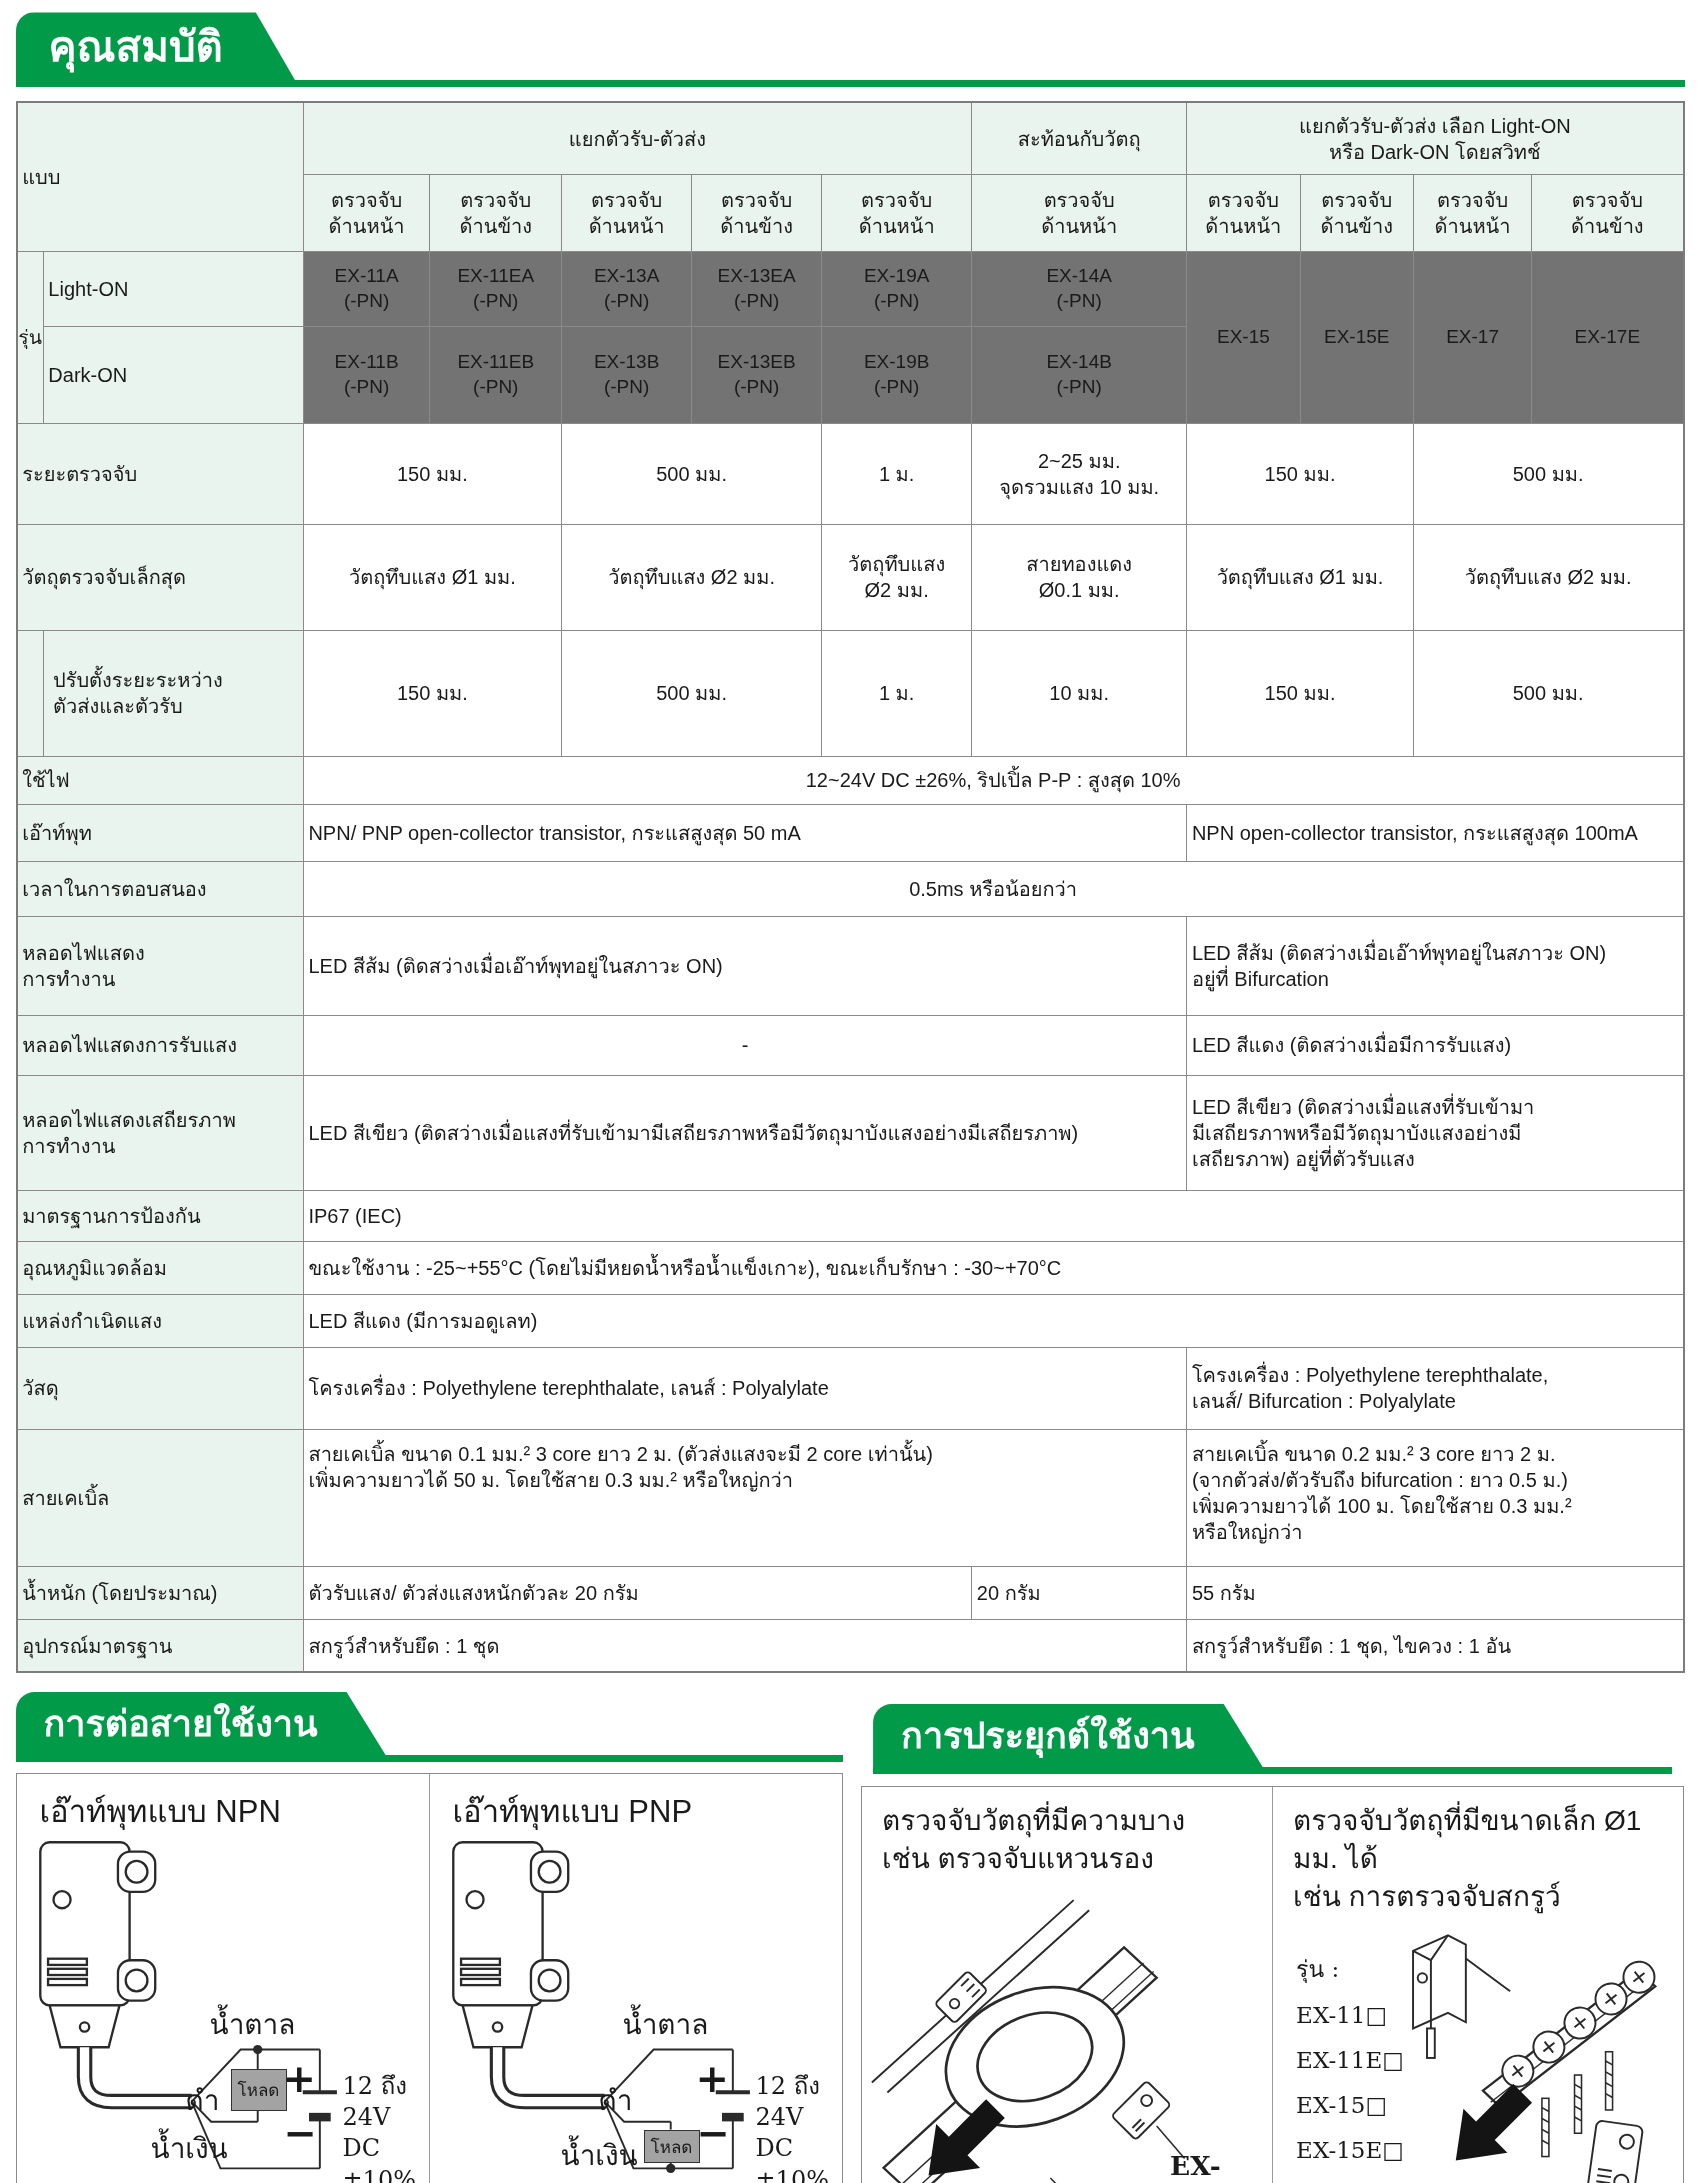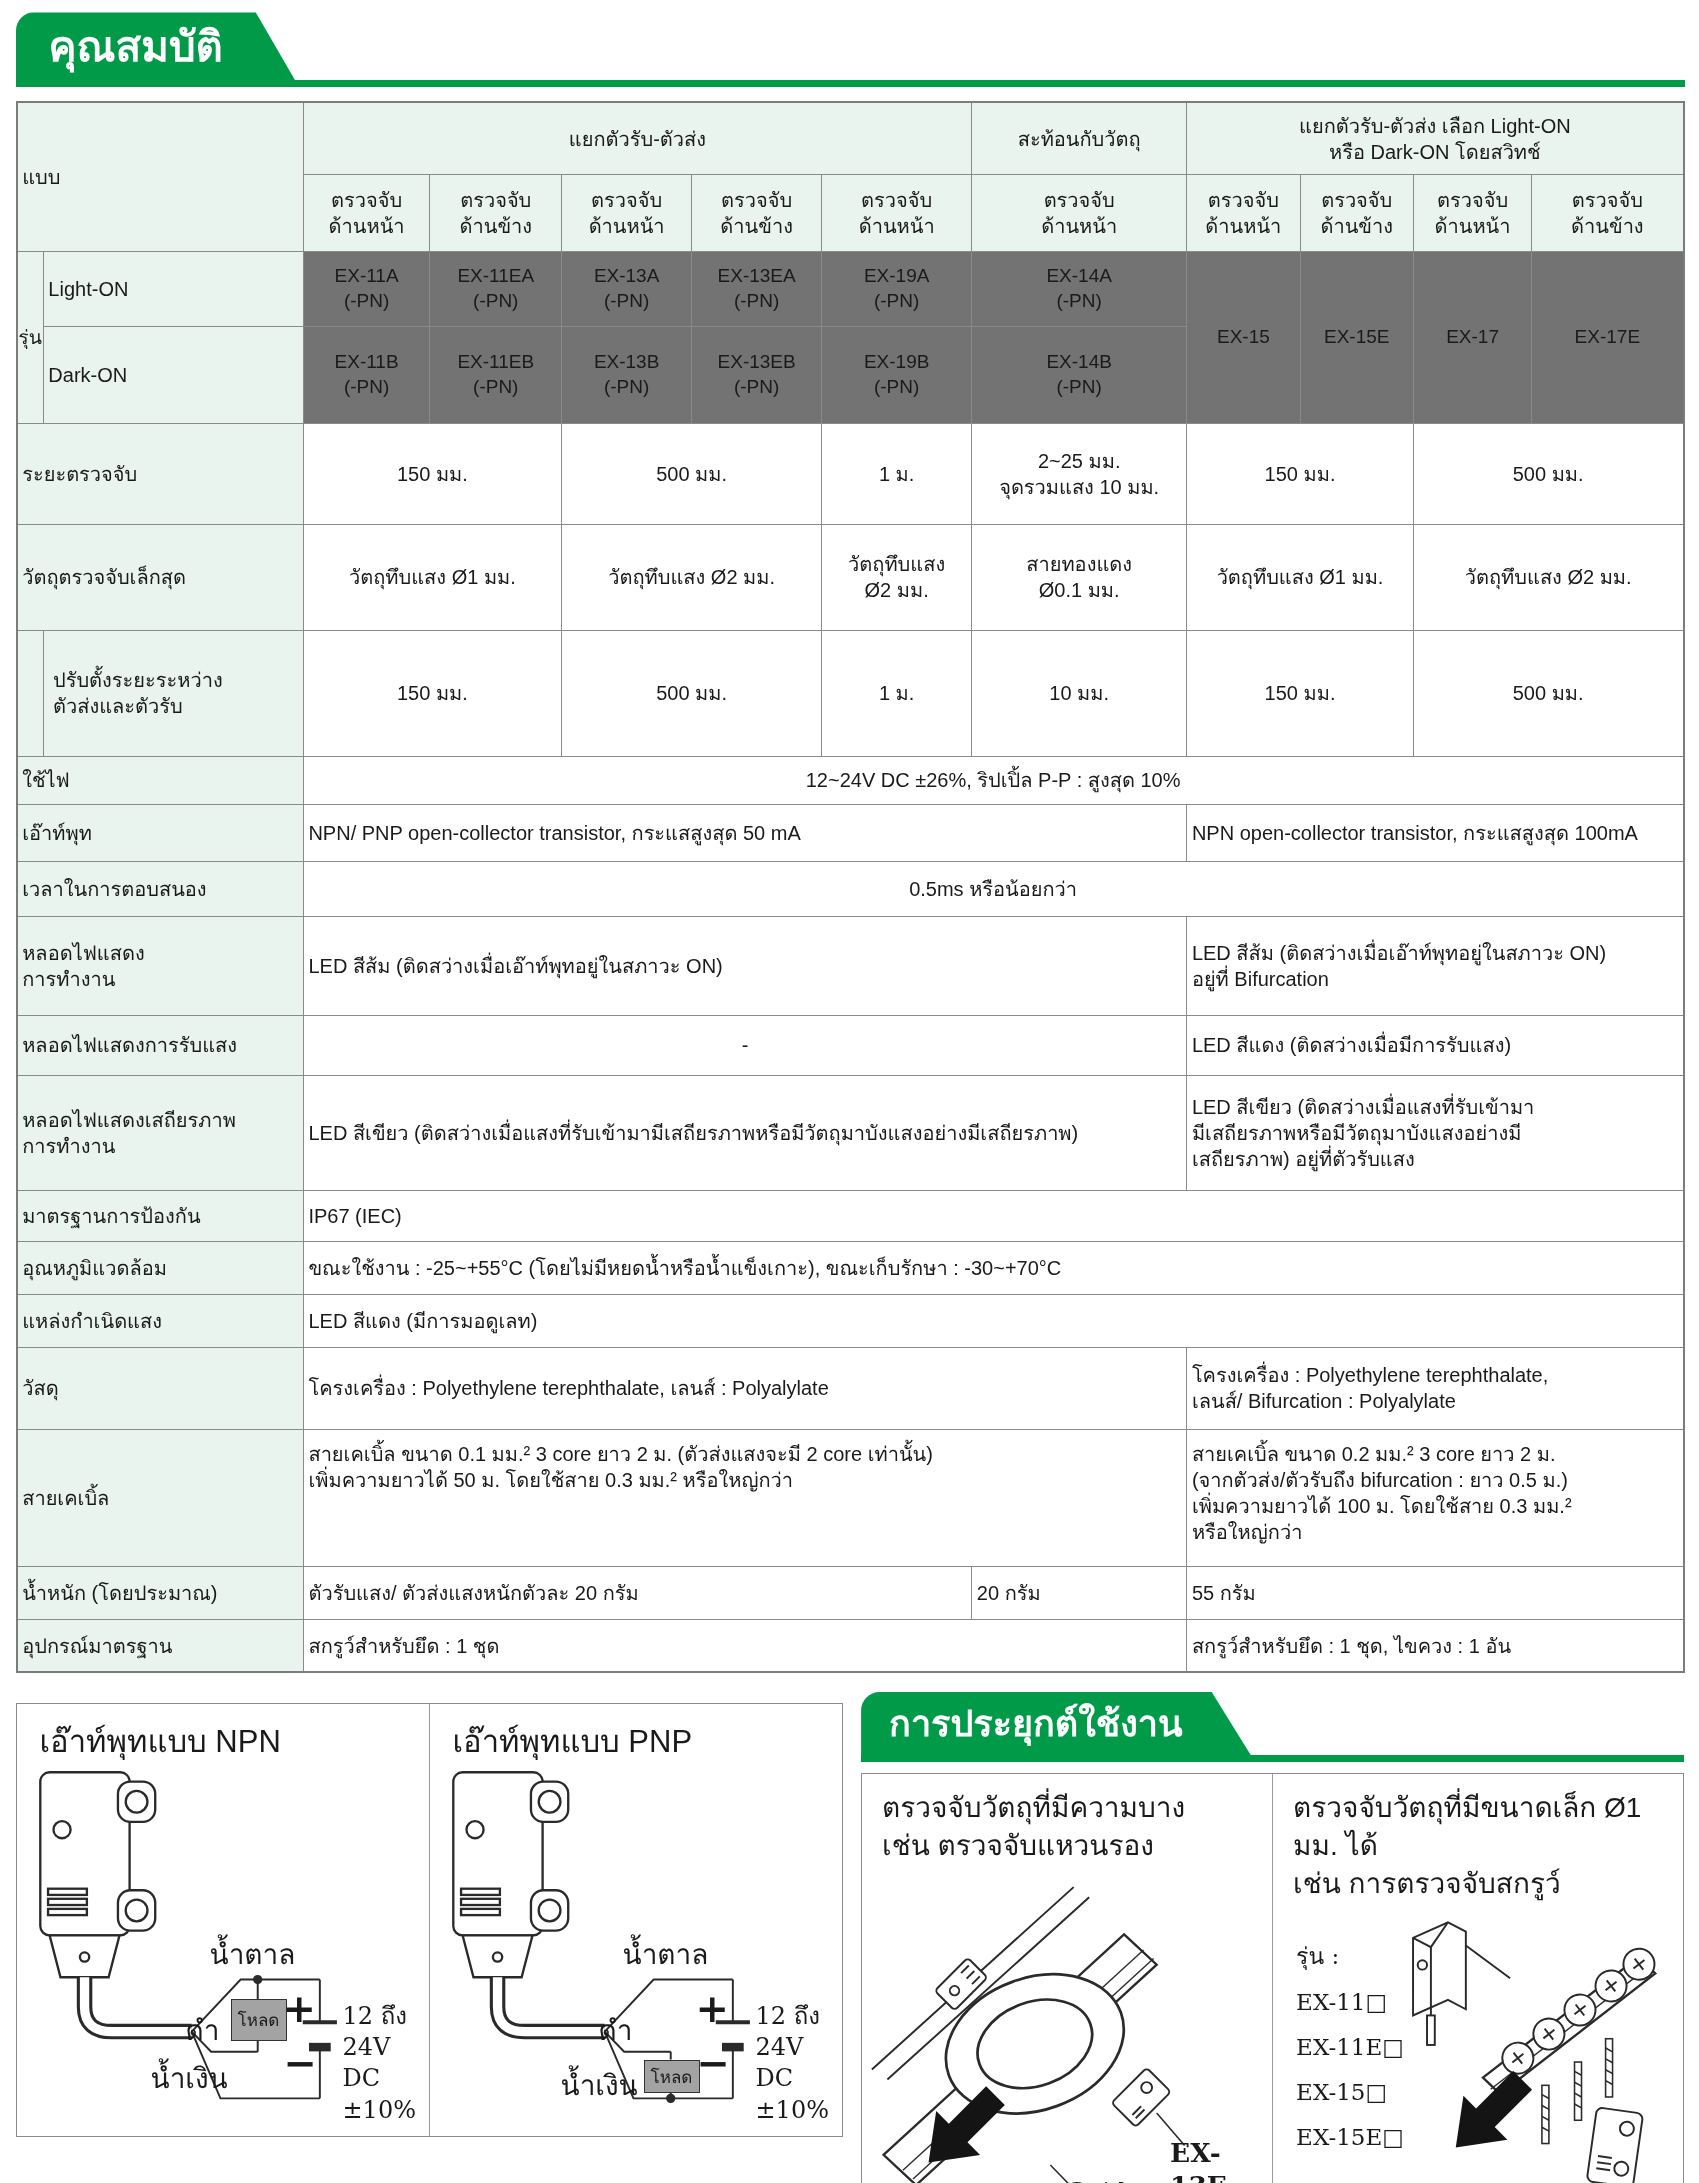--- a/index.html
+++ b/index.html
@@ -242,20 +242,26 @@
     <td class="lbl" colspan="2">อุปกรณ์มาตรฐาน</td>
     <td class="vall" colspan="6">สกรูว์สำหรับยึด : 1 ชุด</td>
     <td class="vall" colspan="4">สกรูว์สำหรับยึด : 1 ชุด, ไขควง : 1 อัน</td>
   </tr>
 </tbody>
   </table>
 
 <div class="bottom">
 
   <div class="bcol-l">
+    <div class="sec-head small" style="margin:0;">
+      <div class="banner">
+        <span>การต่อสายใช้งาน</span>
+      </div>
+      <div class="bar"></div>
+    </div>
     <div class="bbox">
 
       <div class="panel">
         <div class="ptitle">เอ๊าท์พุทแบบ NPN</div>
         <svg class="dwg" style="top:62px;" width="410" height="365" viewBox="0 0 528 470">
           <g class="ln" stroke-width="3">
             <rect x="30" y="8" width="115" height="210" rx="12" fill="#fff"></rect>
             <rect x="130" y="20" width="48" height="52" rx="16" fill="#fff"></rect>
             <circle cx="154" cy="46" r="14" fill="#fff"></circle>
             <rect x="130" y="160" width="48" height="52" rx="16" fill="#fff"></rect>
@@ -331,21 +337,21 @@
         <div class="pm" style="left:266px;top:284px;">+</div>
         <div class="pm" style="left:267px;top:339px;">−</div>
         <div class="supply" style="left:326px;top:297px;">12 ถึง
 24V DC
 ±10%</div>
       </div>
     </div>
   </div>
 
   <div class="bcol-r">
-    <div class="sec-head small" style="margin:0;">
+    <div class="sec-head small" style="margin:12px;">
       <div class="banner">
         <span>การประยุกต์ใช้งาน</span>
       </div>
       <div class="bar"></div>
     </div>
     <div class="bbox">
 
       <div class="panel">
         <div class="ptitle app">ตรวจจับวัตถุที่มีความบาง
 เช่น ตรวจจับแหวนรอง</div>

